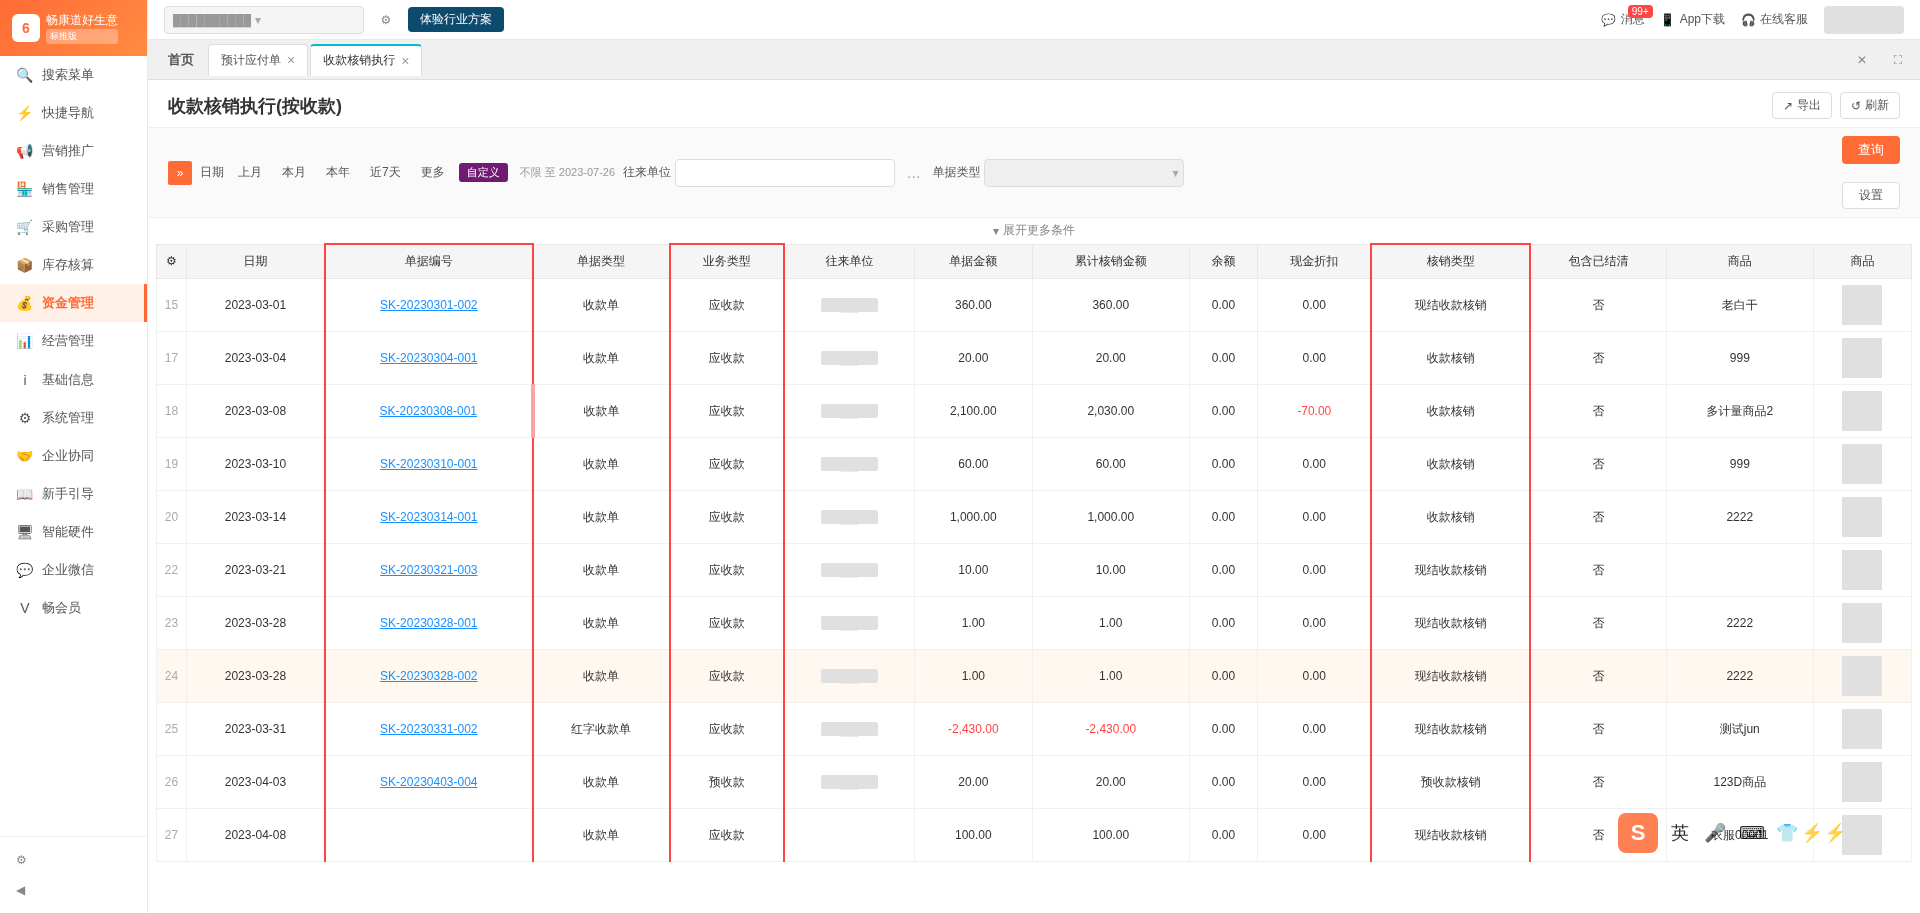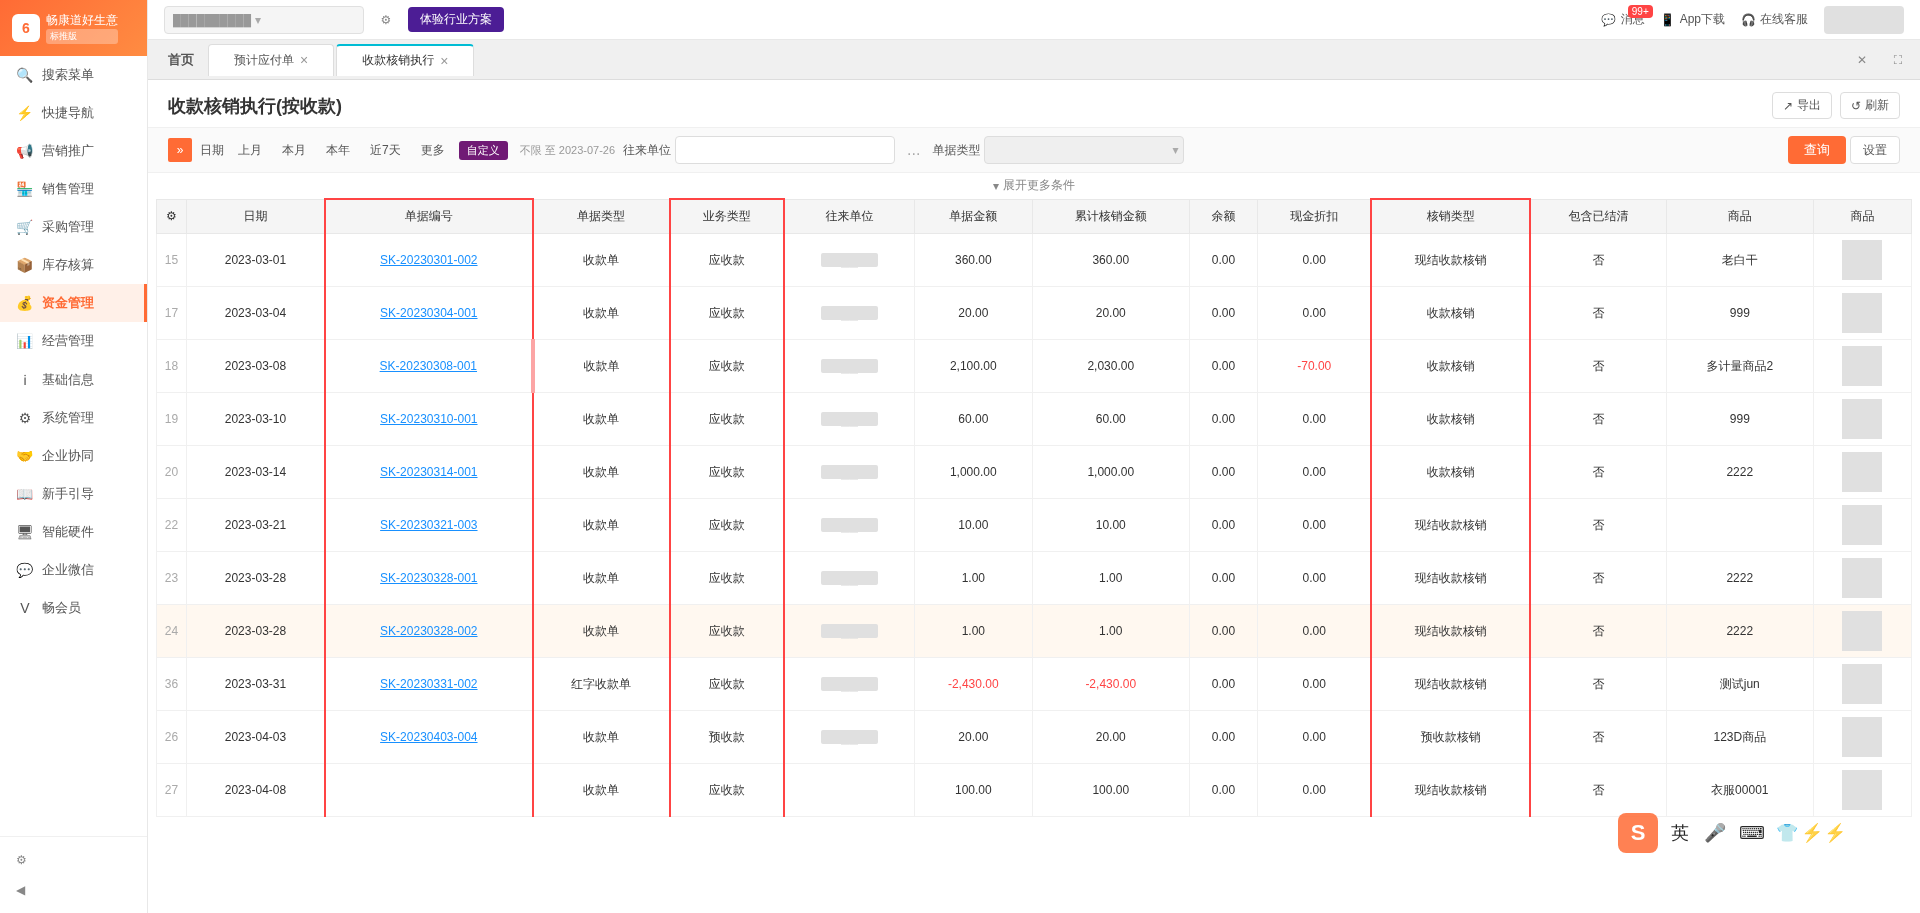--- a/index.html
+++ b/index.html
@@ -16,31 +16,31 @@
     .sidebar-bottom { margin-top: auto; border-top: 1px solid #f0f0f0; padding: 8px 0; }
     .sidebar-bottom-item { display: flex; align-items: center; gap: 8px; padding: 8px 16px; cursor: pointer; color: #888; font-size: 12px; }
 
     
     .main { flex: 1; display: flex; flex-direction: column; overflow: hidden; }
 
     
     .topbar { height: 40px; background: #fff; border-bottom: 1px solid #e8e8e8; display: flex; align-items: center; padding: 0 16px; gap: 8px; }
     .topbar-workspace { flex: 0 0 200px; background: #f5f5f5; border: 1px solid #e0e0e0; border-radius: 4px; height: 28px; display: flex; align-items: center; padding: 0 8px; gap: 4px; font-size: 12px; color: #666; }
     .topbar-gear { width: 28px; height: 28px; display: flex; align-items: center; justify-content: center; cursor: pointer; color: #888; }
-    .topbar-solution-btn { background: #4c1d95; color: white; border: none; border-radius: 4px; padding: 4px 12px; font-size: 12px; cursor: pointer; }
+    .topbar-solution-btn { background: #0c4a6e; color: white; border: none; border-radius: 4px; padding: 4px 12px; font-size: 12px; cursor: pointer; }
     .topbar-right { margin-left: auto; display: flex; align-items: center; gap: 16px; }
     .topbar-msg { display: flex; align-items: center; gap: 4px; cursor: pointer; color: #555; font-size: 12px; position: relative; }
     .topbar-badge { background: #ff4444; color: white; border-radius: 4px; padding: 1px 4px; font-size: 10px; position: absolute; top: -6px; right: -8px; }
     .topbar-app { display: flex; align-items: center; gap: 4px; cursor: pointer; color: #555; font-size: 12px; }
     .topbar-service { display: flex; align-items: center; gap: 4px; cursor: pointer; color: #555; font-size: 12px; }
     .topbar-user { width: 32px; height: 32px; background: #ddd; border-radius: 4px; }
 
     
     .tabbar { height: 40px; background: #f0f0f0; display: flex; align-items: center; padding: 0 8px; border-bottom: 1px solid #ddd; }
-    .tab { height: 32px; display: flex; align-items: center; gap: 6px; padding: 0 25px; background: #fff; border: 1px solid #ddd; border-bottom: none; border-radius: 4px 4px 0 0; margin-right: 2px; cursor: pointer; font-size: 12px; color: #555; }
+    .tab { height: 32px; display: flex; align-items: center; gap: 6px; padding: 0 12px; background: #fff; border: 1px solid #ddd; border-bottom: none; border-radius: 4px 4px 0 0; margin-right: 2px; cursor: pointer; font-size: 12px; color: #555; }
     .tab.active { background: #fff; color: #333; border-top: 2px solid #00bcd4; }
     .tab-home { background: transparent; border: none; color: #555; font-size: 13px; padding: 0 12px; font-weight: bold; }
     .tab-close { font-size: 14px; color: #999; cursor: pointer; }
     .tabbar-right { margin-left: auto; display: flex; gap: 8px; }
     .tabbar-btn { width: 28px; height: 28px; display: flex; align-items: center; justify-content: center; cursor: pointer; color: #888; }
 
     
     .content { flex: 1; overflow: hidden; display: flex; flex-direction: column; background: #fff; }
 
     
@@ -253,21 +253,21 @@
         <span class="filter-dots">...</span>
         <span class="filter-label">单据类型</span>
         <div style="position:relative; display:inline-block;">
           <select class="filter-select" style="min-width:200px; appearance:none; padding-right:24px;">
             <option></option>
           </select>
           <span style="position:absolute; right:6px; top:50%; transform:translateY(-50%); color:#aaa; pointer-events:none;">▾</span>
         </div>
       </div>
 
-      <div style="display:flex; gap:4px;">
+      <div style="display:flex; flex-direction:column; gap:18px;">
         <button class="filter-query-btn">查询</button>
         <button class="filter-set-btn">设置</button>
       </div>
     </div>
 
     <div class="filter-expand-row">
       <div class="filter-expand-more">
         <span>▾</span>
         <span>展开更多条件</span>
       </div>
@@ -416,21 +416,21 @@
     <td>1.00</td>
     <td>1.00</td>
     <td>0.00</td>
     <td>0.00</td>
     <td style="border-left:2px solid #ff4444; border-right:2px solid #ff4444;">现结收款核销</td>
     <td>否</td>
     <td>2222</td>
     <td><span style="display:inline-block; width:40px; height:40px; background:#e0e0e0; vertical-align:middle;"></span></td>
   </tr>
             <tr>
-    <td class="row-num">36</td>
+    <td class="row-num">25</td>
     <td>2023-03-31</td>
     <td style="border-left:2px solid #ff4444; border-right:2px solid #ff4444;"><span class="link-text">SK-20230331-002</span></td>
     <td>红字收款单</td>
     <td style="border-left:2px solid #ff4444; border-right:2px solid #ff4444;">应收款</td>
     <td><span style="background:#e0e0e0; color:#e0e0e0; border-radius:2px; padding:0 20px;">██</span></td>
     <td class="negative">-2,430.00</td>
     <td class="negative">-2,430.00</td>
     <td>0.00</td>
     <td>0.00</td>
     <td style="border-left:2px solid #ff4444; border-right:2px solid #ff4444;">现结收款核销</td>

